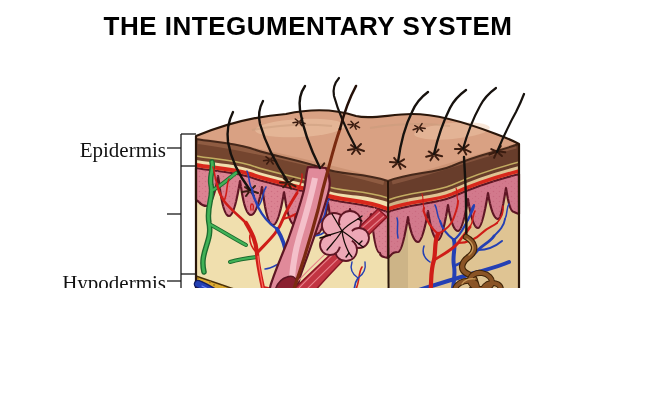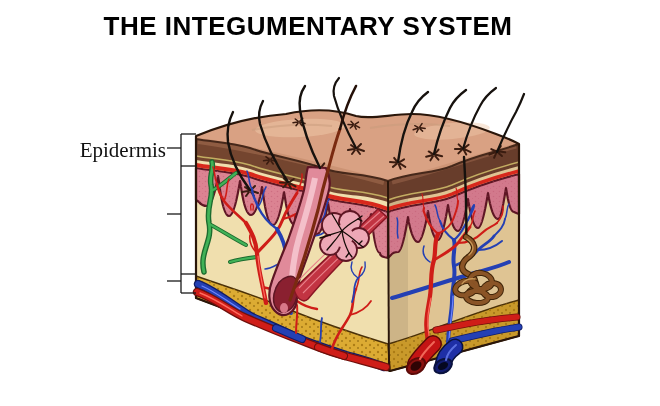--- a/index.html
+++ b/index.html
@@ -1,16 +1,16 @@
 <!DOCTYPE html>
 <html><head>
 <meta charset="utf-8">
 <style>
   html,body{margin:0;padding:0;background:#fff;}
-  .stage{position:relative;width:660px;height:406px;background:#fff;overflow:hidden;
+  .stage{position:relative;width:660px;height:288px;background:#fff;overflow:hidden;
          font-family:"Liberation Sans",sans-serif;}
   .title{position:absolute;left:68px;top:11px;width:480px;text-align:center;
          font-size:26px;font-weight:700;letter-spacing:.5px;color:#000;white-space:nowrap;}
   .lbl{position:absolute;width:112px;text-align:right;
        font-family:"Liberation Serif",serif;font-size:21px;color:#111;}
   #lbl-epidermis{left:54px;top:138px}
   #lbl-dermis{left:54px;top:204px}
   #lbl-hypodermis{left:54px;top:271px}
   svg.art{position:absolute;left:0;top:0}
 </style>
@@ -262,14 +262,15 @@
     <path d="M181,274 L196,274"></path>
     <path d="M181,293 L196,293"></path>
     <path d="M167,148 L181,148"></path>
     <path d="M167,214 L181,214"></path>
     <path d="M167,281 L181,281"></path>
   </g>
 </svg>
 
 <div class="title">THE INTEGUMENTARY SYSTEM</div>
 <div class="lbl" id="lbl-epidermis">Epidermis</div>
+<div class="lbl" id="lbl-hypodermis">Hypodermis</div>
 
 </div>
 
 </body></html>

